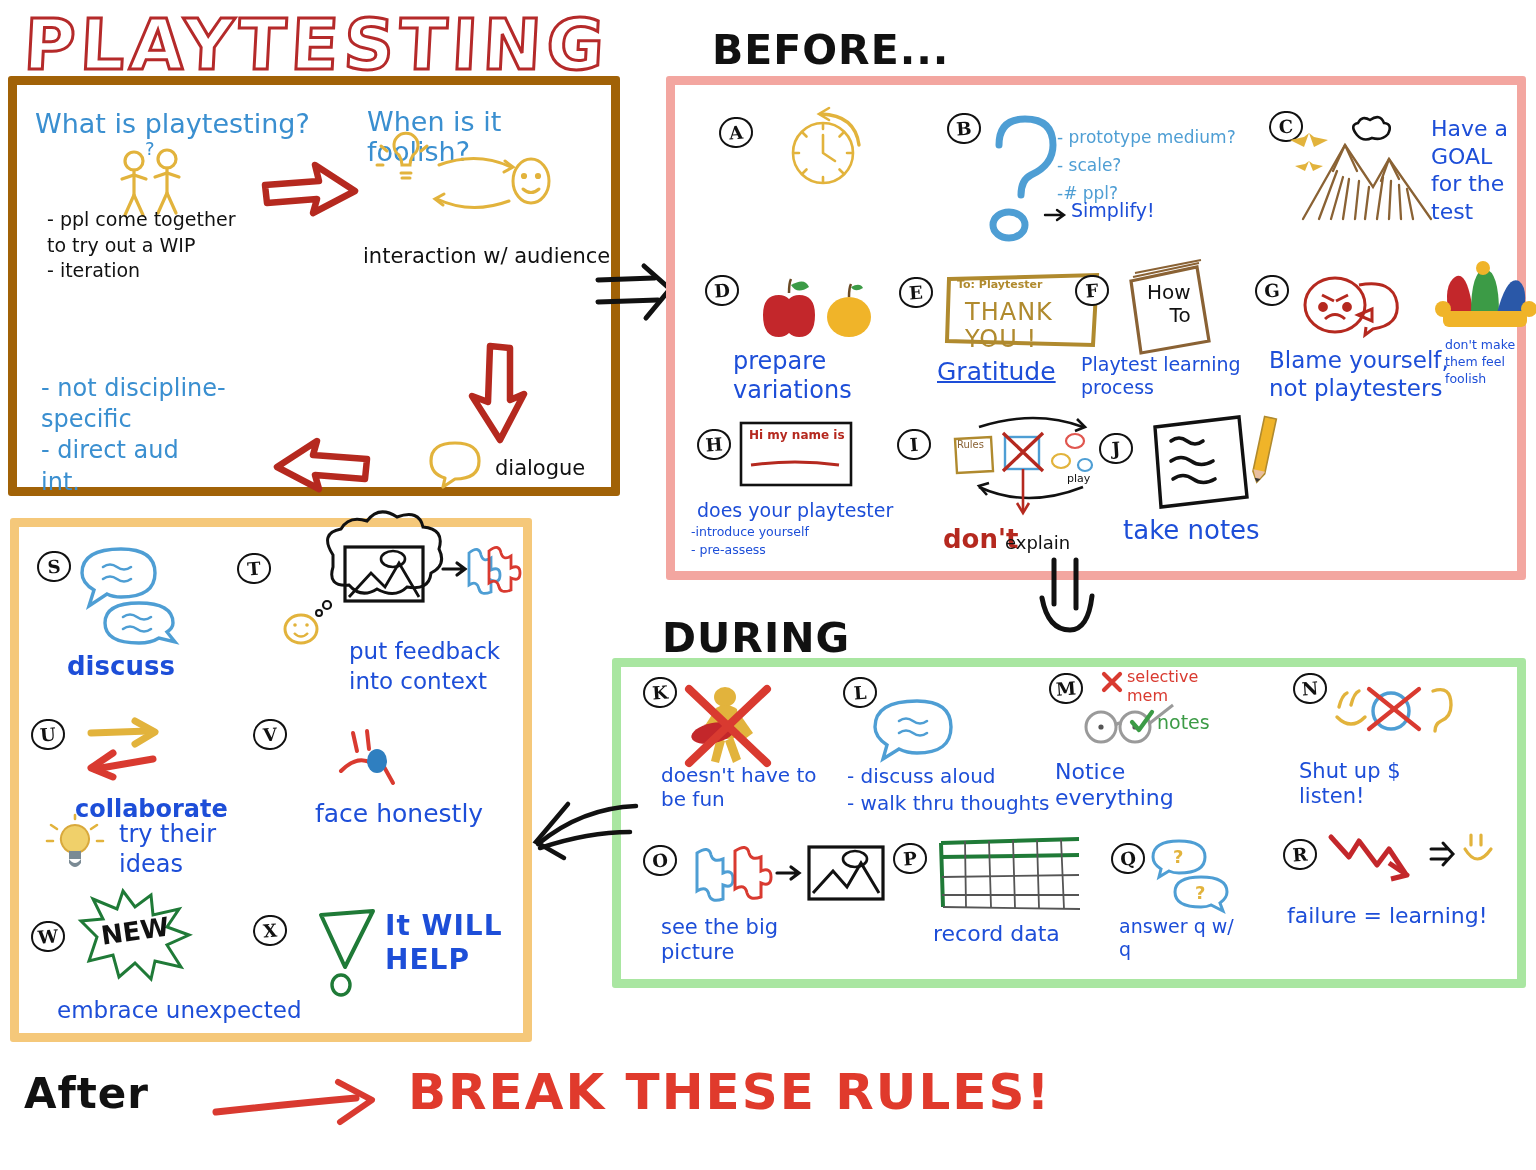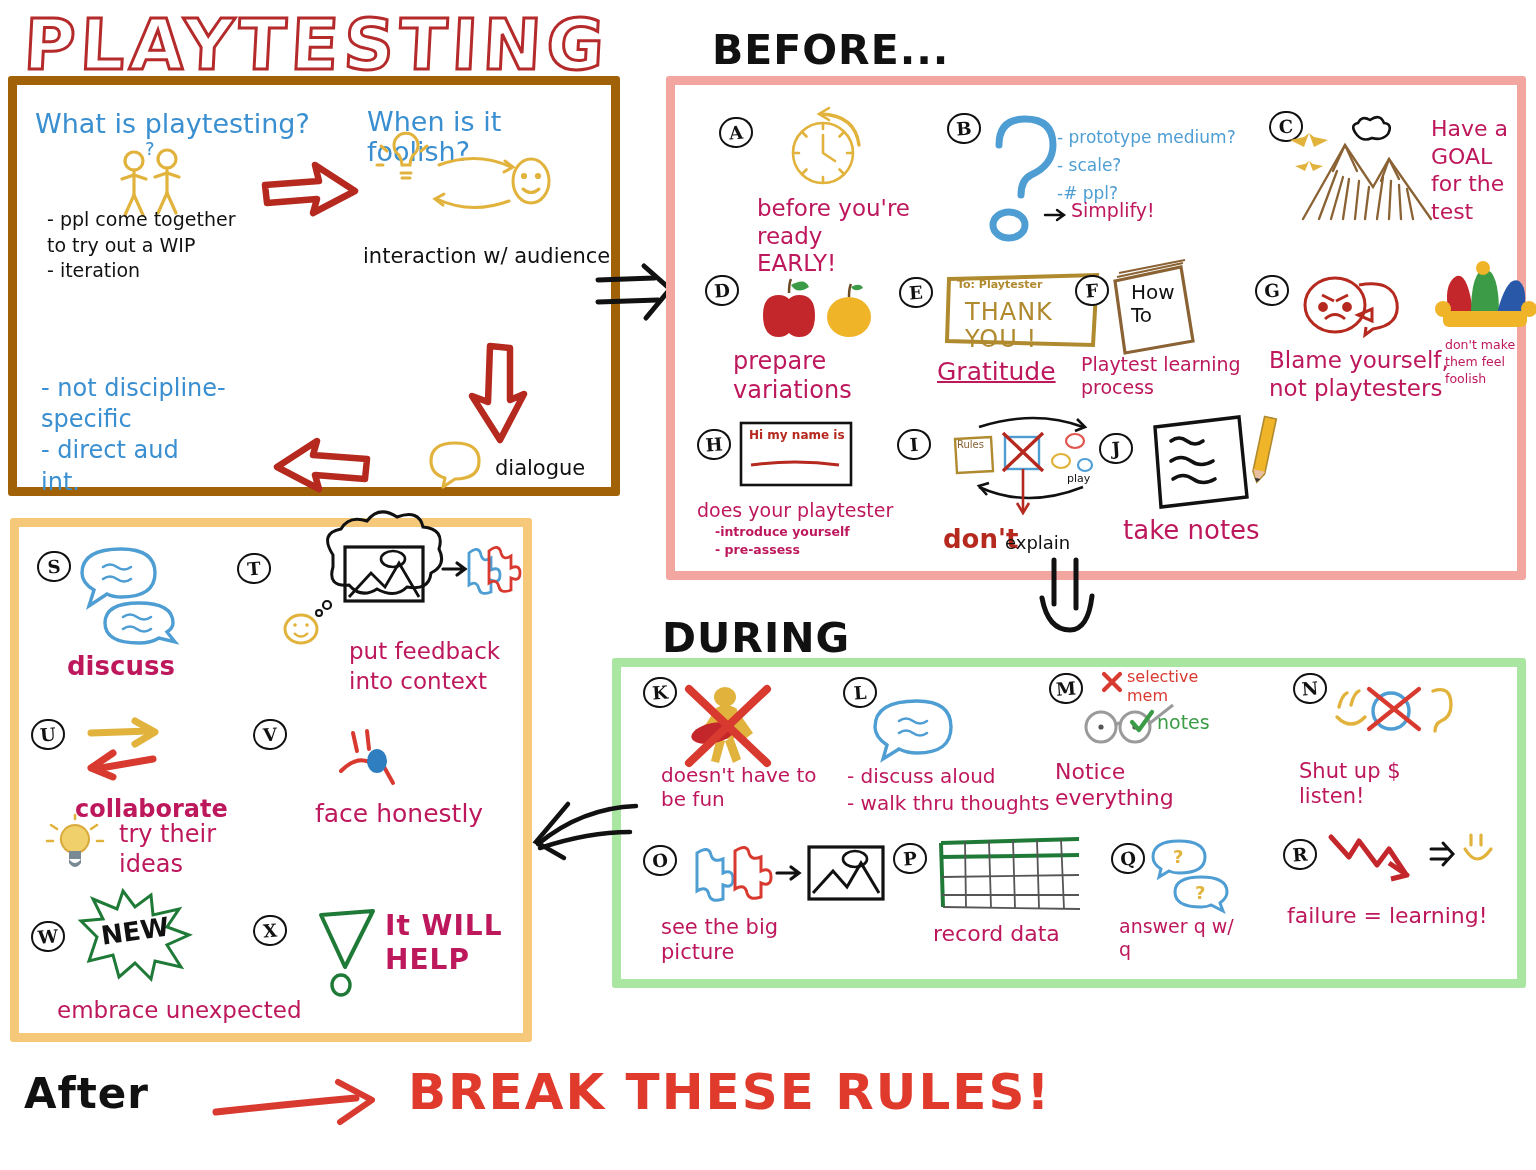--- a/index.html
+++ b/index.html
@@ -62,21 +62,21 @@
     border: 2.6px solid #111;
     border-radius: 50% 48% 52% 50% / 52% 50% 50% 48%;
     display:flex; align-items:center; justify-content:center;
     font-size: 18px; font-weight: 700; color:#111;
     font-family: "DejaVu Serif", serif;
     transform: rotate(-4deg);
     background: #fff;
   }
 
   .item { position:absolute; }
-  .item-cap { font-size: 20px; color:#be185d; line-height:1.2; white-space: pre-line; }
+  .item-cap { font-size: 20px; color:#1d4ed8; line-height:1.2; white-space: pre-line; }
   .item-cap.xs { font-size: 12.5px; }
 
   svg { overflow: visible; display:block; }
 
   .ul { text-decoration: underline; text-decoration-thickness: 2px; }
 
   .after-label {
     font-size: 42px; font-weight: 700; letter-spacing: 1px; color:#111;
   }
   .break-rules {
@@ -190,23 +190,20 @@
       <svg width="110" height="90" viewBox="0 0 110 90">
         <g stroke="#e2b33c" stroke-width="2.6" fill="none" stroke-linecap="round">
           <circle cx="52" cy="48" r="30"></circle>
           <path d="M52 48 L52 30 M52 48 L64 56"></path>
           <path d="M52 19 v5 M81 48 h-5 M52 77 v-5 M23 48 h5 M72 28 l-3.5 3.5 M72 68 l-3.5 -3.5 M32 68 l3.5 -3.5 M32 28 l3.5 3.5"></path>
           <path d="M88 40 q-4 -30 -38 -31" stroke-width="3.4"></path>
           <path d="M58 3 l-10 6 l10 6"></path>
         </g>
       </svg>
     </div>
-    <div class="abs item-cap hand" style="left:82px; top:110px; font-size:23px;">before you're
-   ready
-EARLY!</div>
 
     <div class="item" style="left:272px; top:28px;">
       <div class="badge">B</div>
     </div>
     <div class="abs" style="left:312px; top:28px;">
       <svg width="90" height="130" viewBox="0 0 90 130">
         <g stroke="#4e9ed4" stroke-width="7" fill="none" stroke-linecap="round" stroke-linejoin="round">
           <path d="M12 32 q0 -26 26 -26 q28 0 28 26 q0 20 -22 30 q-10 5 -10 20"></path>
           <ellipse cx="22" cy="112" rx="16" ry="13"></ellipse>
         </g>
@@ -269,21 +266,21 @@
         <path d="M6 10 L154 6 L150 76 L4 72 Z" fill="#fff" stroke="#b08a2e" stroke-width="4"></path>
       </svg>
       <div class="abs hand" style="left:14px; top:10px; font-size:11px; color:#b08a2e; font-weight:700;">To: Playtester</div>
       <div class="abs hand" style="left:22px; top:30px; font-size:24px; color:#b08a2e; letter-spacing:1px;">THANK YOU !</div>
     </div>
     <div class="abs item-cap hand ul" style="left:262px; top:272px; font-size:25px;">Gratitude</div>
 
     <div class="item" style="left:400px; top:190px;">
       <div class="badge">F</div>
     </div>
-    <div class="abs" style="left:428px; top:174px;">
+    <div class="abs" style="left:444px; top:174px;text-align:right;">
       <svg width="100" height="100" viewBox="0 0 100 100">
         <path d="M12 22 L78 8 L90 82 L22 94 Z" fill="#fff" stroke="#8a6234" stroke-width="3.2"></path>
         <path d="M14 18 L80 4 M16 14 L82 1" stroke="#8a6234" stroke-width="2" fill="none"></path>
       </svg>
       <div class="abs hand" style="left:28px; top:22px; font-size:20px; color:#111; line-height:1.15;">How
 To</div>
     </div>
     <div class="abs item-cap hand" style="left:406px; top:268px; font-size:19px;">Playtest learning
       process</div>
 
@@ -324,21 +321,21 @@
       <div class="badge">H</div>
     </div>
     <div class="abs" style="left:62px; top:334px;">
       <svg width="120" height="70" viewBox="0 0 120 70">
         <rect x="4" y="4" width="110" height="62" fill="#fff" stroke="#111" stroke-width="2.6"></rect>
         <path d="M14 46 q44 -6 88 0" stroke="#b5291f" stroke-width="3" fill="none"></path>
       </svg>
       <div class="abs hand" style="left:12px; top:10px; font-size:12px; color:#b5291f; font-weight:700;">Hi my name is</div>
     </div>
     <div class="abs item-cap hand" style="left:22px; top:414px; font-size:19px;">does your playtester</div>
-    <div class="abs item-cap hand xs" style="left:40px; top:438px; line-height:1.45;font-weight:bold;">-introduce yourself
+    <div class="abs item-cap hand xs" style="left:16px; top:438px; line-height:1.45;">-introduce yourself
 - pre-assess</div>
 
     <div class="item" style="left:222px; top:344px;">
       <div class="badge">I</div>
     </div>
     <div class="abs" style="left:268px; top:328px;">
       <svg width="180" height="110" viewBox="0 0 180 110">
         <path d="M12 26 L48 24 L50 58 L14 60 Z" fill="#fff" stroke="#b08a2e" stroke-width="2.4"></path>
         <g stroke="#4e9ed4" stroke-width="2.4" fill="none">
           <rect x="62" y="24" width="34" height="32"></rect>

